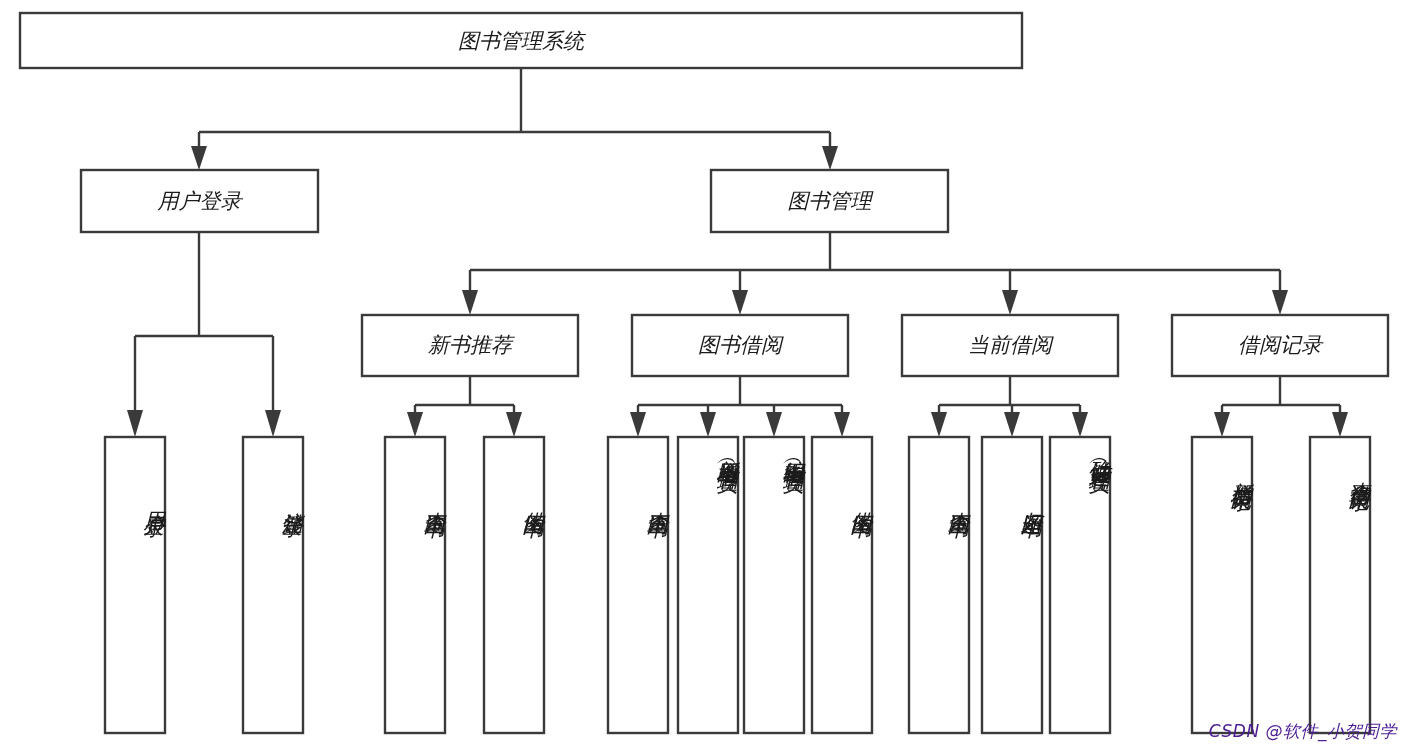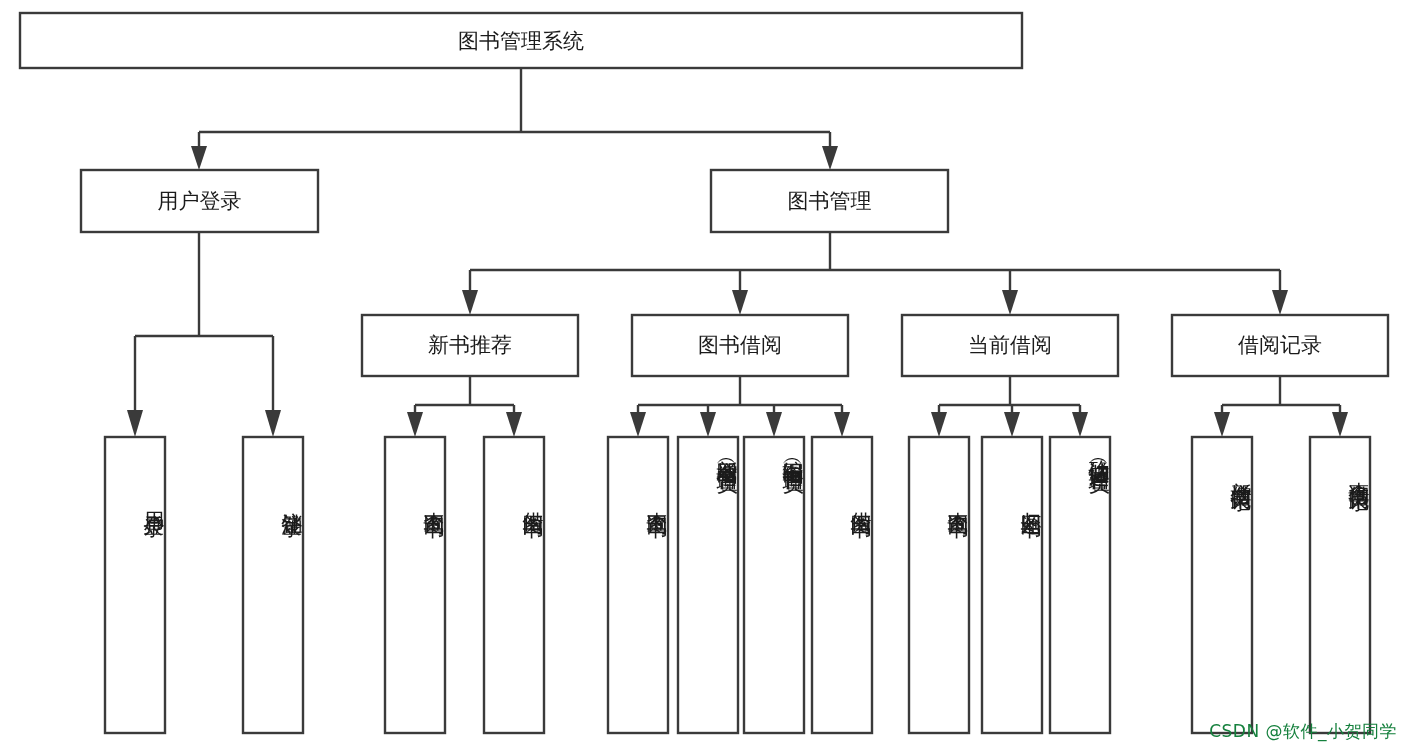--- a/index.html
+++ b/index.html
@@ -11,20 +11,21 @@
     width: 1405px;
     height: 747px;
     overflow: hidden;
     font-family: "DejaVu Sans", "Liberation Sans", sans-serif;
   }
   #diagram-root {
     position: relative;
     width: 1405px;
     height: 747px;
     background: #ffffff;
+    font-style: italic;
   }
   svg.flow {
     position: absolute;
     left: 0;
     top: 0;
     width: 1405px;
     height: 747px;
     display: block;
   }
   .node-rect {
@@ -62,21 +63,21 @@
     white-space: nowrap;
     text-align: start;
     pointer-events: none;
   }
   .watermark {
     position: absolute;
     right: 8px;
     bottom: 4px;
     font-family: "DejaVu Sans", "Liberation Sans", sans-serif;
     font-size: 17px;
-    color: #15803d;
+    color: #4c1d95;
     letter-spacing: 0.5px;
     white-space: nowrap;
   }
 </style>
 </head>
 <body>
 
 <div id="diagram-root">
 
   <svg class="flow" viewBox="0 0 1405 747" xmlns="http://www.w3.org/2000/svg">

